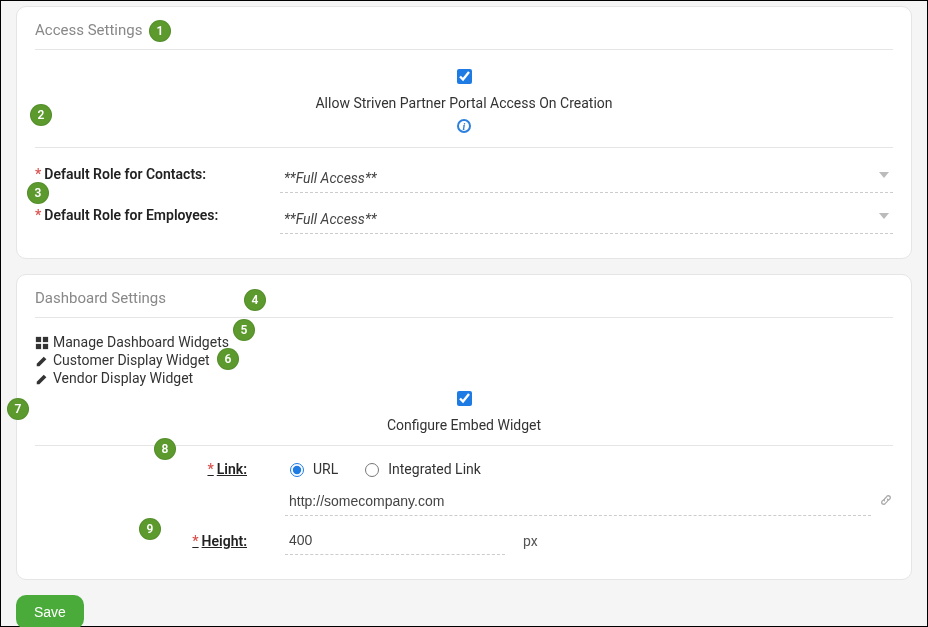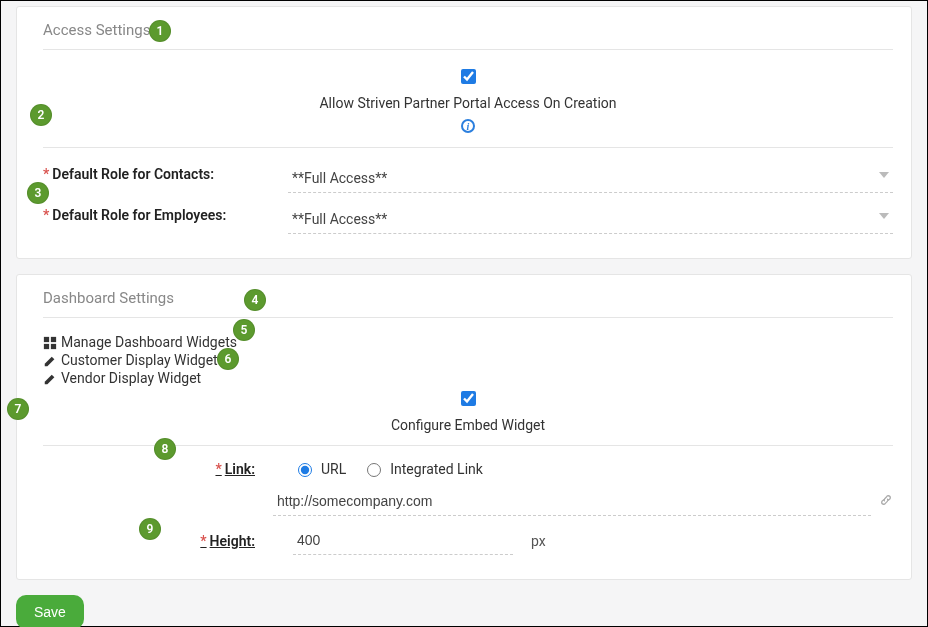--- a/index.html
+++ b/index.html
@@ -14,22 +14,22 @@
     width: 928px;
     height: 627px;
     border: 1px solid #000;
     background: #f5f5f6;
     padding: 5px 15px 12px 15px;
     position: relative;
   }
   .panel {
     background: #fff;
     border: 1px solid #e5e5e5;
-    border-radius: 3px;
-    padding: 10px 18px 14px 26px;
+    border-radius: 10px;
+    padding: 10px 18px 14px 18px;
     margin-bottom: 15px;
   }
   .panel-title {
     color: #888;
     font-size: 15px;
     padding: 4px 0 10px 0;
     border-bottom: 1px solid #e5e5e5;
     margin-bottom: 16px;
   }
   .row-check {
@@ -58,38 +58,39 @@
   .label-col {
     width: 245px; text-align:left; font-weight:600; color:#222;
     padding-right:12px;
   }
   .label-col .req, .label-right .req { color:#d9534f; font-weight:600; margin-right:3px;}
   .select-col {
     flex:1; position:relative;
     border-bottom: 1px dashed #ccc;
     padding: 4px 22px 6px 4px;
     color:#444;
+    font-style:italic;
   }
   .caret {
     position:absolute;right:4px;top:6px;
     width:0;height:0;border-left:5px solid transparent;border-right:5px solid transparent;border-top:6px solid #bbb;
   }
   
   .dash-link {
     display:flex;align-items:flex-end;gap:4px;color:#333;
     margin:2px 0;cursor:pointer;
   }
   .dash-link svg{width:14px;height:14px;fill:#333;}
   .row-check.noborder { border:none; margin-bottom:14px; padding-bottom:0;border-bottom:1px solid #e5e5e5;padding-bottom:12px;gap:8px;}
   .sub-form { padding-left:10px; }
   .sub-row { display:flex;align-items:center;margin-top:6px;margin-bottom:10px;}
   .label-right {
     width:220px;text-align:right;font-weight:600;color:#222;padding-right:18px;text-decoration:underline;
   }
-  .radio-group { display:flex;align-items:center;gap:16px;margin-left:20px;}
+  .radio-group { display:flex;align-items:center;gap:22px;margin-left:20px;}
   .radio-item { display:flex;align-items:center;gap:6px;color:#333;}
   input[type=radio]{accent-color:#1e7be4;width:14px;height:14px;}
   .text-input {
     flex:1;border:none;border-bottom:1px dashed #ccc;
     padding:6px 4px;font-size:14px;color:#444;outline:none;background:transparent;
   }
   .height-wrap{display:flex;align-items:center;gap:18px;margin-left:20px;}
   .height-input{
     width:220px;border:none;border-bottom:1px dashed #ccc;
     padding:6px 4px;font-size:14px;color:#444;outline:none;background:transparent;
@@ -182,21 +183,21 @@
               <span>URL</span>
             </label>
           <label class="radio-item">
               <input type="radio" name="lt" style="">
               <span>Integrated Link</span>
             </label>
         </div>
       </div>
       <div class="sub-row">
         <div class="label-right"></div>
-        <input class="text-input" style="" value="http://somecompany.com">
+        <input class="text-input" style="margin-left: 20px;" value="http://somecompany.com">
         <span class="link-icon">
           <svg width="14" height="14" viewBox="0 0 16 16" fill="#aaa">
               <path d="M6 10a3 3 0 010-4l2-2a3 3 0 114 4l-1 1-1-1 1-1a1.6 1.6 0 10-2-2l-2 2a1.6 1.6 0 000 2zM10 6a3 3 0 010 4l-2 2a3 3 0 11-4-4l1-1 1 1-1 1a1.6 1.6 0 102 2l2-2a1.6 1.6 0 000-2z"></path>
             </svg>
         </span>
       </div>
       <div class="sub-row">
         <div class="label-right"><span class="req">*</span><span>Height:</span></div>
         <div class="height-wrap">
           <input class="height-input" value="400" style="">

